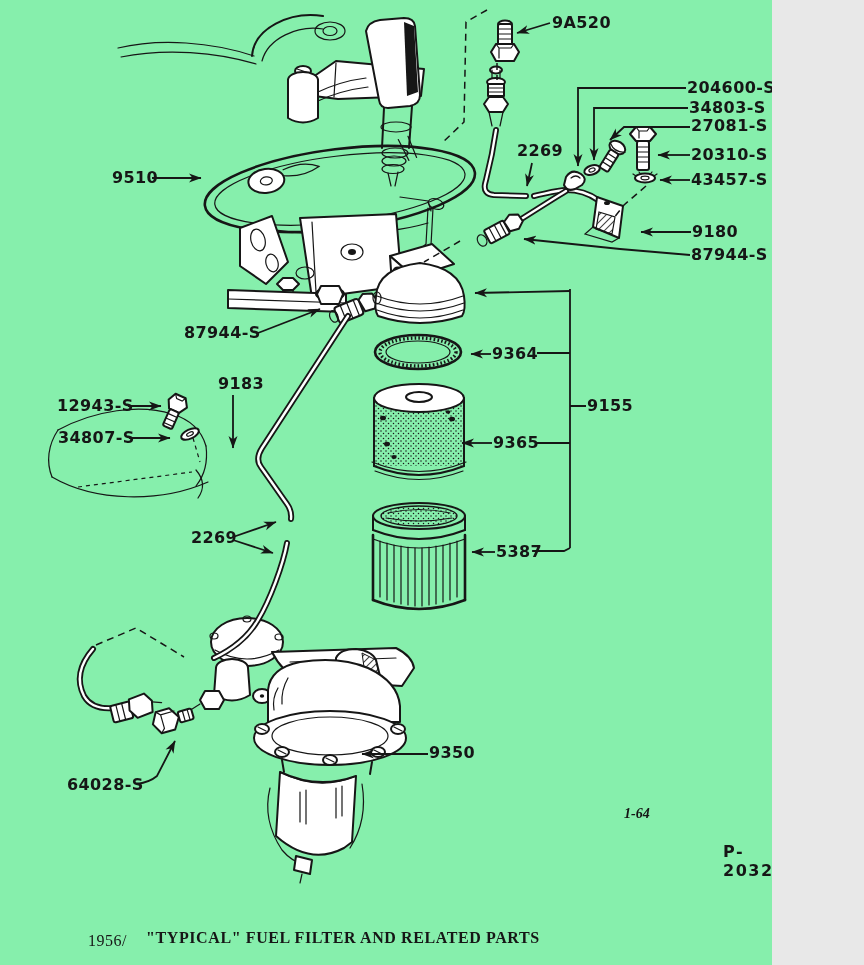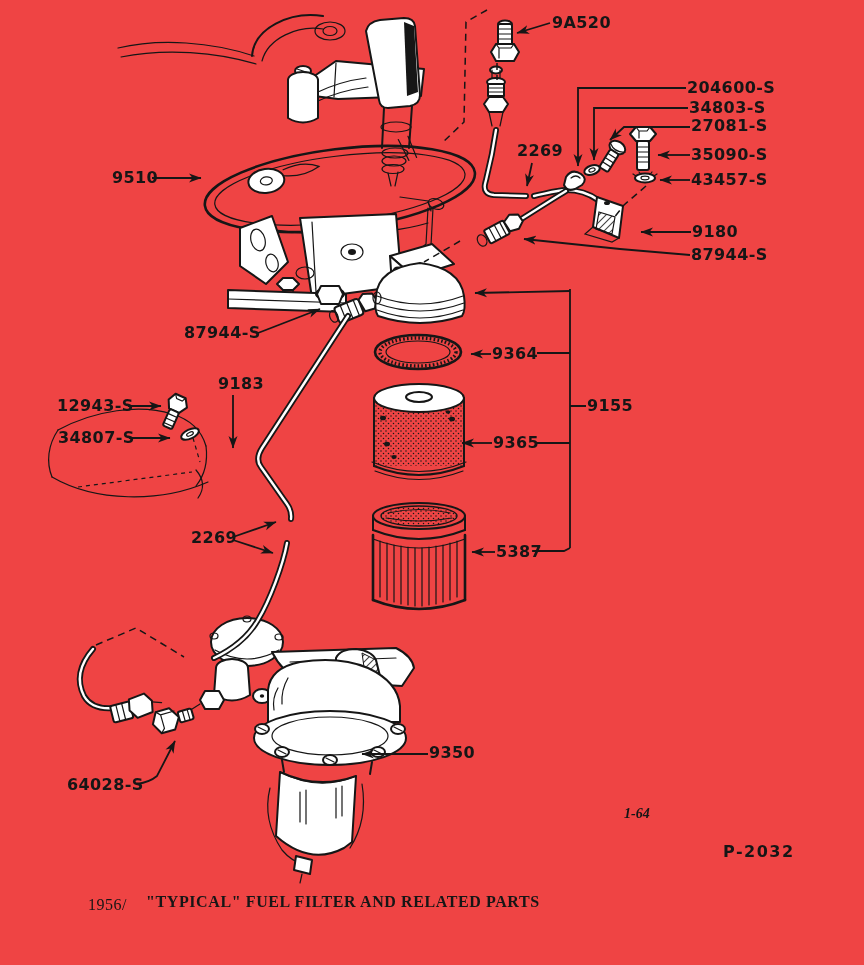--- a/index.html
+++ b/index.html
@@ -1,21 +1,21 @@
 <!DOCTYPE html>
 <html><head>
 <meta charset="utf-8">
 <style>
   html,body{margin:0;padding:0;background:#e8e8e8;}
-  #page{position:relative;width:864px;height:965px;background:#ef4444;overflow:hidden;
+  #page{position:relative;width:772px;height:965px;background:#86efac;overflow:hidden;
         font-family:"DejaVu Sans",sans-serif;}
   .plabel{position:absolute;font:700 16px "DejaVu Sans",sans-serif;letter-spacing:.4px;
           color:#161616;white-space:nowrap;}
   .caption{position:absolute;font:700 16px "Liberation Serif",serif;letter-spacing:.6px;
-           color:#161616;white-space:nowrap;}
+           color:#161616;white-space:nowrap;margin-top:36px;}
   .cap-index{font:400 16px "Liberation Serif",serif;letter-spacing:.5px;}
   .pageref{position:absolute;font:italic 700 14px "Liberation Serif",serif;color:#161616;}
   .plateref{position:absolute;font:700 16px "DejaVu Sans",sans-serif;letter-spacing:1.5px;color:#161616;}
   svg{position:absolute;left:0;top:0;}
   .ln{stroke:#161616;stroke-width:2;fill:none;stroke-linecap:round;stroke-linejoin:round;}
   .lw{stroke:#161616;stroke-width:2;fill:#ffffff;stroke-linecap:round;stroke-linejoin:round;}
   .hv{stroke:#161616;stroke-width:2.6;fill:none;stroke-linecap:round;stroke-linejoin:round;}
   .th{stroke:#161616;stroke-width:1.2;fill:none;stroke-linecap:round;}
   .fi{fill:#161616;stroke:none;}
   .pipe-o{stroke:#161616;stroke-width:6;fill:none;stroke-linecap:round;stroke-linejoin:round;}
@@ -358,21 +358,21 @@
       <path class="leader" d="M233,540 L273,553" marker-end="url(#arr)"></path>
       <path class="leader" d="M428,754 H362" marker-end="url(#arr)"></path>
       <path class="leader" d="M137,784 Q150,782 157,776 L175,741" marker-end="url(#arr)"></path>
     </g>
   </svg>
 
   <div class="plabel" style="left:552px;top:13px">9A520</div>
   <div class="plabel" style="left:687px;top:78px">204600-S</div>
   <div class="plabel" style="left:689px;top:98px">34803-S</div>
   <div class="plabel" style="left:691px;top:116px">27081-S</div>
-  <div class="plabel" style="left:691px;top:145px">35090-S</div>
+  <div class="plabel" style="left:691px;top:145px">20310-S</div>
   <div class="plabel" style="left:691px;top:170px">43457-S</div>
   <div class="plabel" style="left:517px;top:141px">2269</div>
   <div class="plabel" style="left:112px;top:168px">9510</div>
   <div class="plabel" style="left:692px;top:222px">9180</div>
   <div class="plabel" style="left:691px;top:245px">87944-S</div>
   <div class="plabel" style="left:184px;top:323px">87944-S</div>
   <div class="plabel" style="left:492px;top:344px">9364</div>
   <div class="plabel" style="left:587px;top:396px">9155</div>
   <div class="plabel" style="left:493px;top:433px">9365</div>
   <div class="plabel" style="left:218px;top:374px">9183</div>

